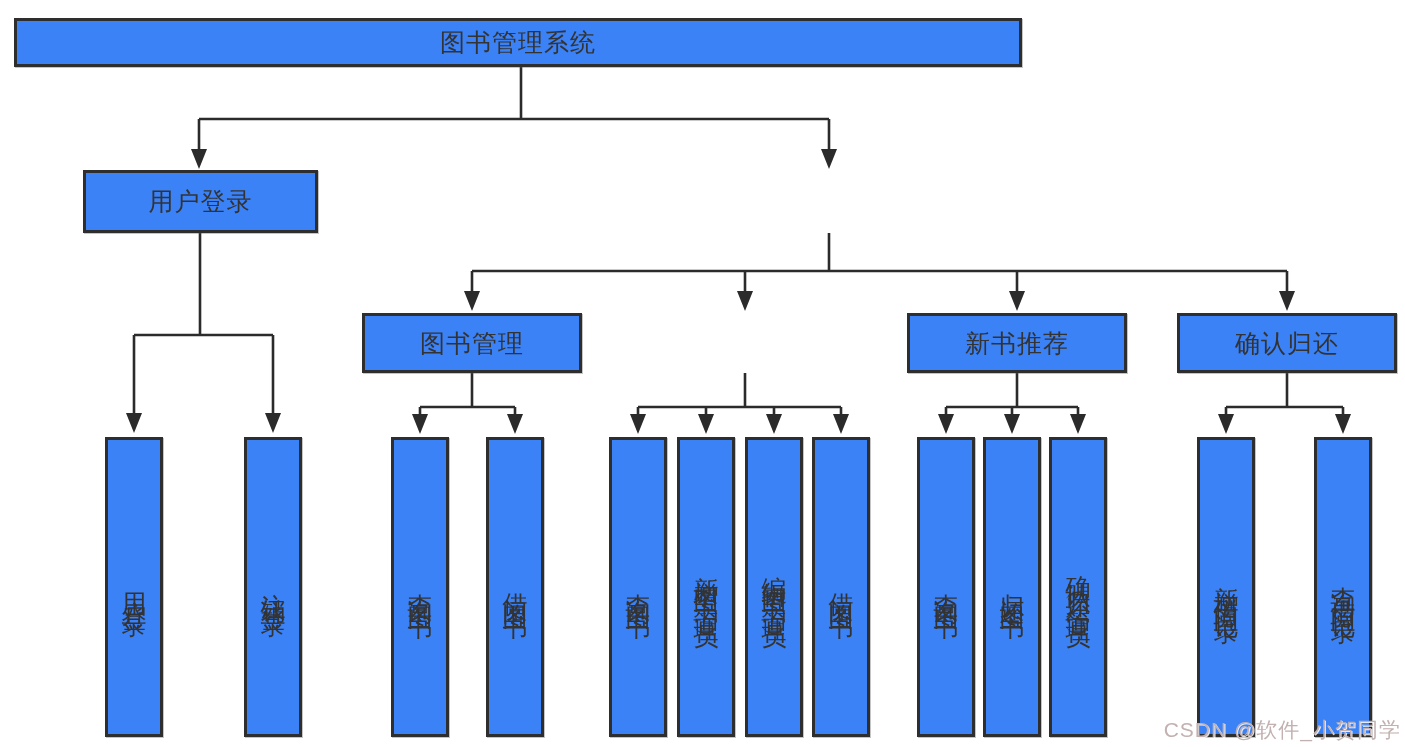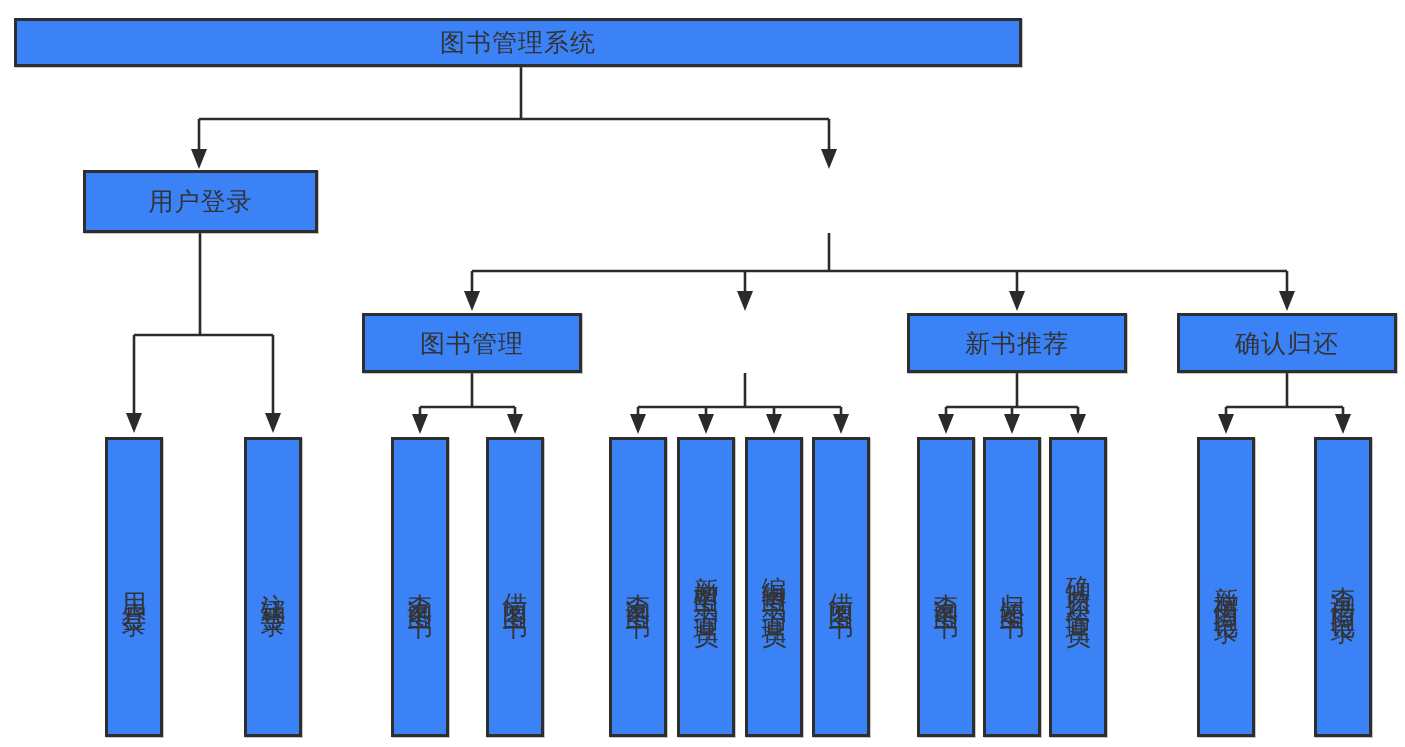--- a/index.html
+++ b/index.html
@@ -134,13 +134,14 @@
     <span class="lbl">确认归还（管理员）</span>
   </div>
 
   <div class="box vbox" style="left:1197px;top:437px;width:58px;height:300px">
     <span class="lbl">新增借阅记录</span>
   </div>
   <div class="box vbox" style="left:1314px;top:437px;width:58px;height:300px">
     <span class="lbl">查询借阅记录</span>
   </div>
 
+  <div id="watermark">CSDN @软件_小贺同学</div>
 </div>
 
 </body></html>

